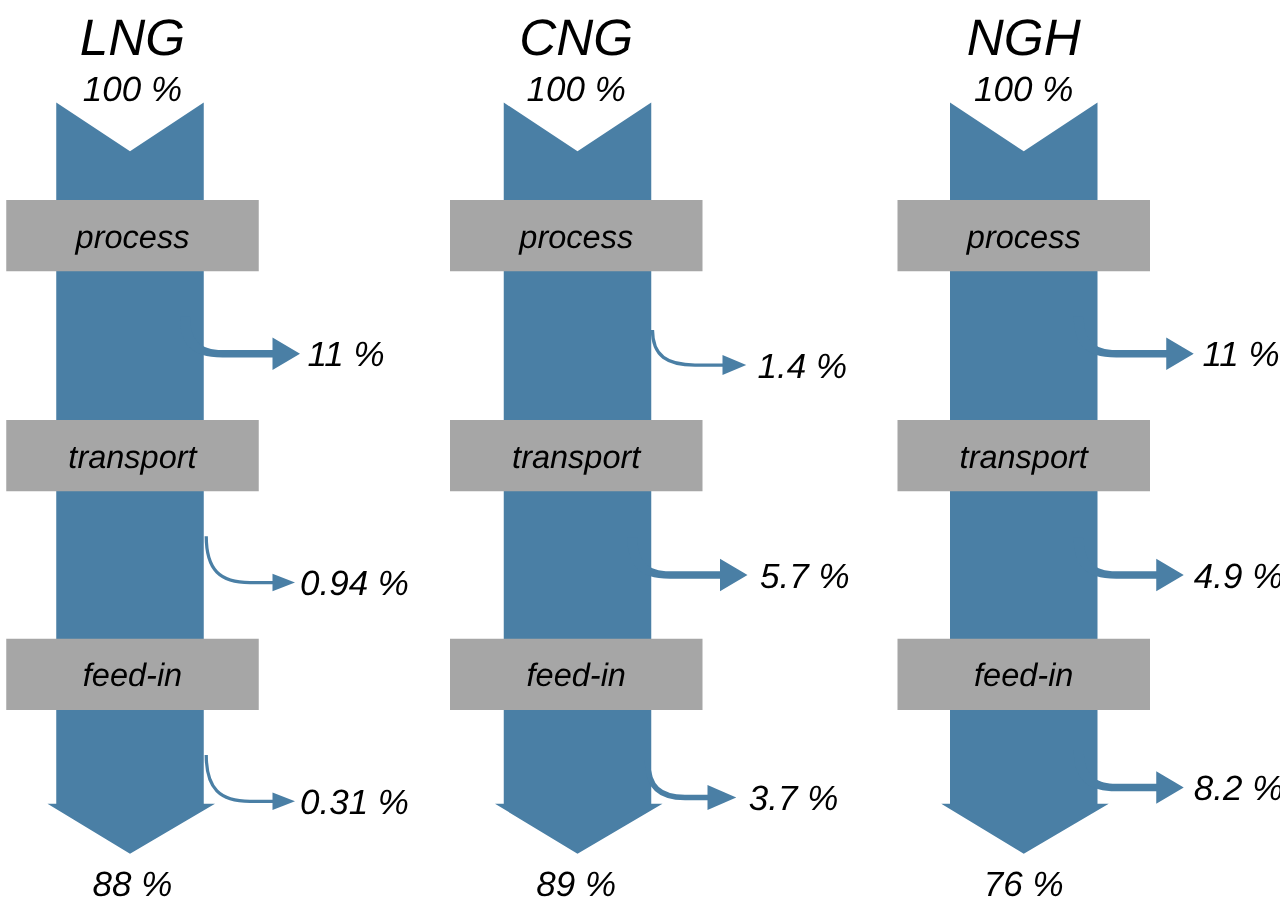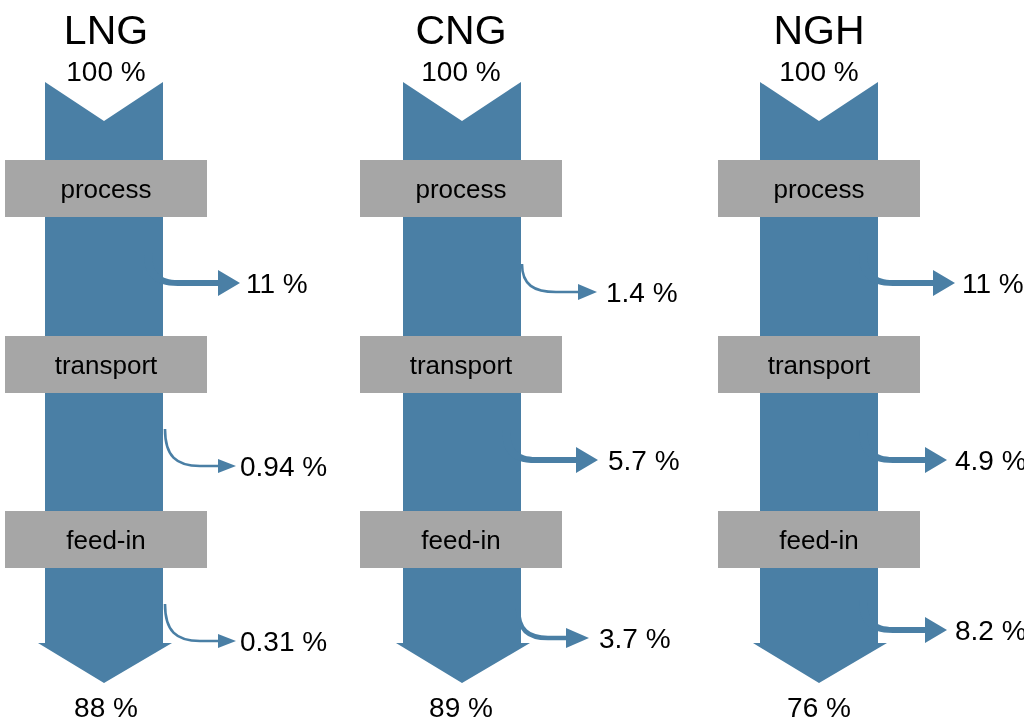--- a/index.html
+++ b/index.html
@@ -11,20 +11,21 @@
     width: 1024px;
     height: 726px;
     font-family: "Liberation Sans", sans-serif;
     overflow: hidden;
   }
   #stage {
     position: relative;
     width: 1024px;
     height: 726px;
     background: #ffffff;
+    font-style: italic;
   }
   svg.diagram {
     position: absolute;
     top: 0;
     left: 0;
     width: 1024px;
     height: 726px;
   }
   .col-title {
     font-family: "Liberation Sans", sans-serif;

